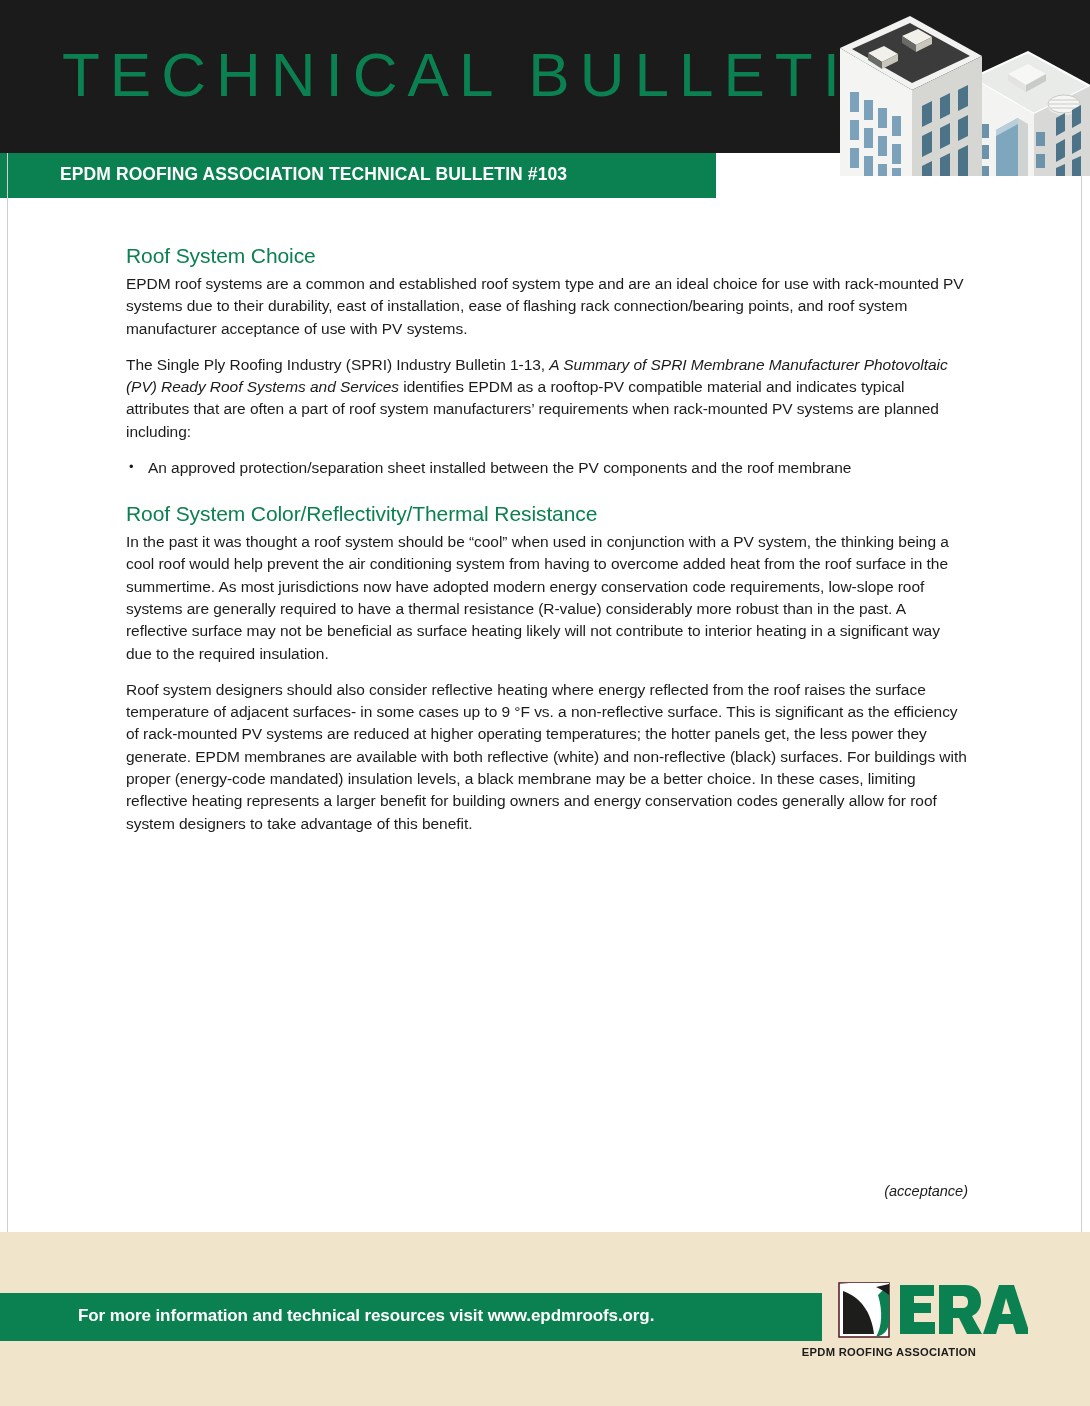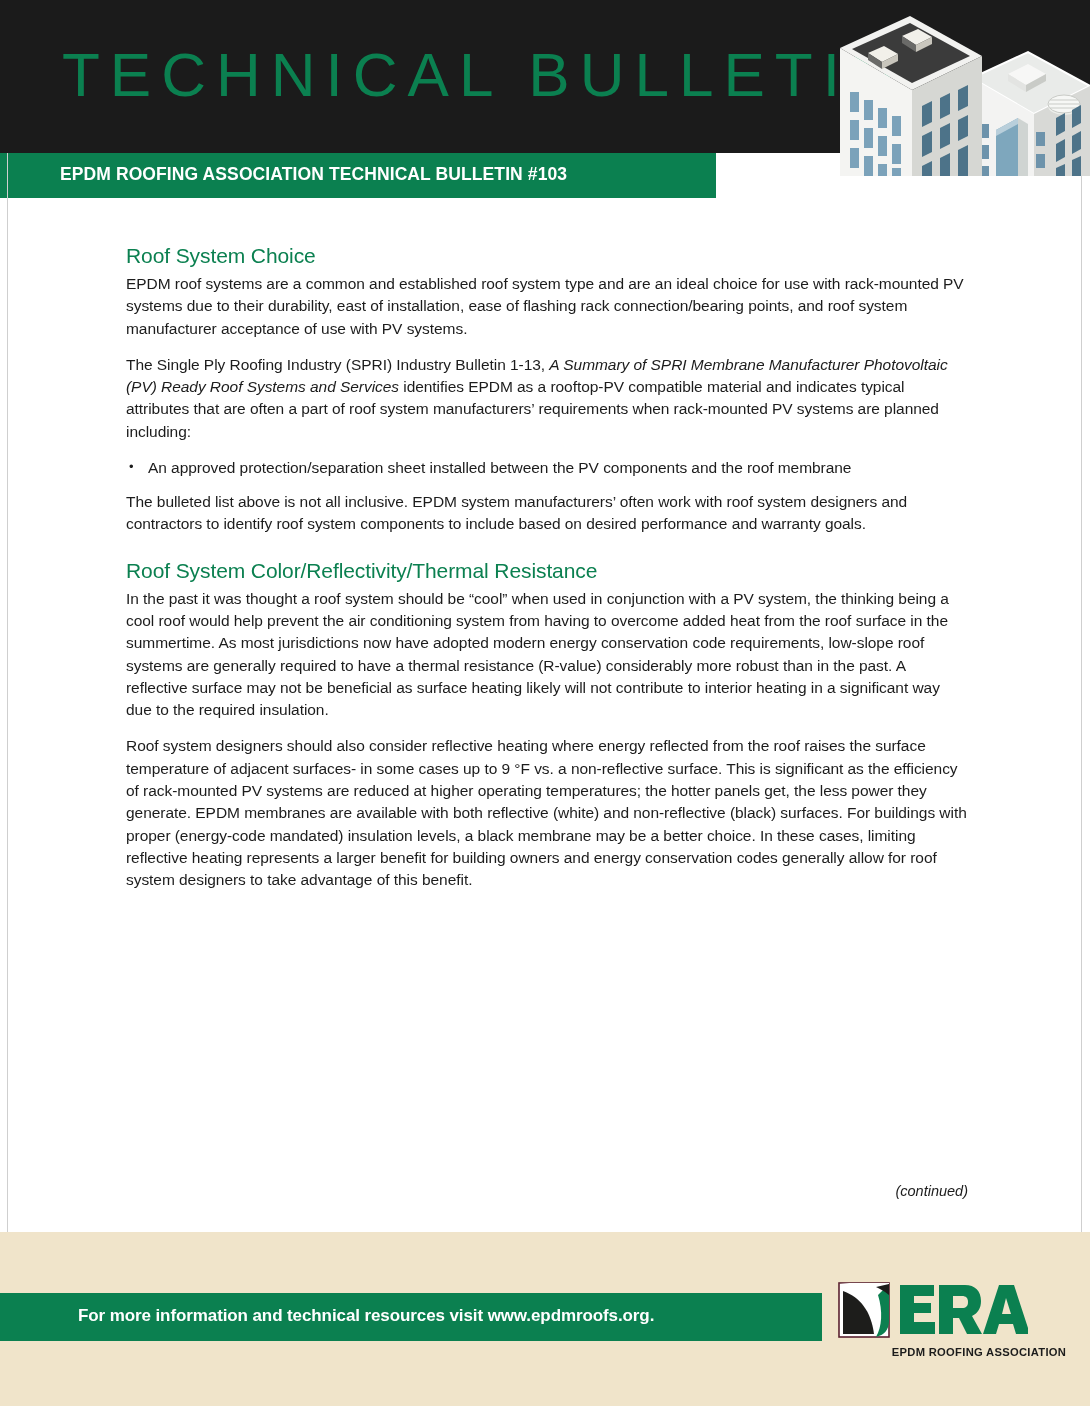--- a/index.html
+++ b/index.html
@@ -187,21 +187,21 @@
 
   .era-logo {
     position: absolute;
     left: 838px;
     top: 1281px;
     width: 190px;
     height: 58px;
   }
   .era-tagline {
     position: absolute;
-    left: 884px;
+    left: 794px;
     top: 1346px;
     width: 190px;
     text-align: center;
     font-size: 11.2px;
     font-weight: bold;
     letter-spacing: 0.3px;
     color: #1c1c1c;
     white-space: nowrap;
   }
 </style>
@@ -324,29 +324,28 @@
     <h2 class="sec-head">Roof System Choice</h2>
 
     <p class="body">EPDM roof systems are a common and established roof system type and are an ideal choice for use with rack-mounted PV systems due to their durability, east of installation, ease of flashing rack connection/bearing points, and roof system manufacturer acceptance of use with PV systems.</p>
 
     <p class="body"><span>The Single Ply Roofing Industry (SPRI) Industry Bulletin 1-13, </span><span class="ital">A Summary of SPRI Membrane Manufacturer Photovoltaic (PV) Ready Roof Systems and Services</span><span> identifies EPDM as a rooftop-PV compatible material and indicates typical attributes that are often a part of roof system manufacturers’ requirements when rack-mounted PV systems are planned including:</span></p>
 
     <ul class="bullets">
       <li>An approved protection/separation sheet installed between the PV components and the roof membrane</li>
     </ul>
 
-    <p class="body">The bulleted list above is not all inclusive. EPDM system manufacturers’ often work with roof system designers and contractors to identify roof system components to include based on desired performance and warranty goals.</p>
 
     <h2 class="sec-head spaced">Roof System Color/Reflectivity/Thermal Resistance</h2>
 
     <p class="body">In the past it was thought a roof system should be “cool” when used in conjunction with a PV system, the thinking being a cool roof would help prevent the air conditioning system from having to overcome added heat from the roof surface in the summertime. As most jurisdictions now have adopted modern energy conservation code requirements, low-slope roof systems are generally required to have a thermal resistance (R-value) considerably more robust than in the past. A reflective surface may not be beneficial as surface heating likely will not contribute to interior heating in a significant way due to the required insulation.</p>
 
     <p class="body">Roof system designers should also consider reflective heating where energy reflected from the roof raises the surface temperature of adjacent surfaces- in some cases up to 9 °F vs. a non-reflective surface. This is significant as the efficiency of rack-mounted PV systems are reduced at higher operating temperatures; the hotter panels get, the less power they generate. EPDM membranes are available with both reflective (white) and non-reflective (black) surfaces. For buildings with proper (energy-code mandated) insulation levels, a black membrane may be a better choice. In these cases, limiting reflective heating represents a larger benefit for building owners and energy conservation codes generally allow for roof system designers to take advantage of this benefit.</p>
 
-    <div class="continued">(continued)</div>
+    <div class="continued">(acceptance)</div>
   </div>
 
   <div class="footer-beige"></div>
   <div class="footer-greenbar"></div>
   <div class="footer-text"><span>For more information and technical resources visit </span><span class="footer-url">www.epdmroofs.org.</span></div>
 
   <svg class="era-logo" viewBox="0 0 190 58">
 
     <rect x="1" y="2" width="50" height="54" fill="#ffffff" stroke="#5a2130" stroke-width="1.6"></rect>
     <polygon points="1,2 51,2 51,13 44,9 36,6 22,4" fill="#ffffff"></polygon>

